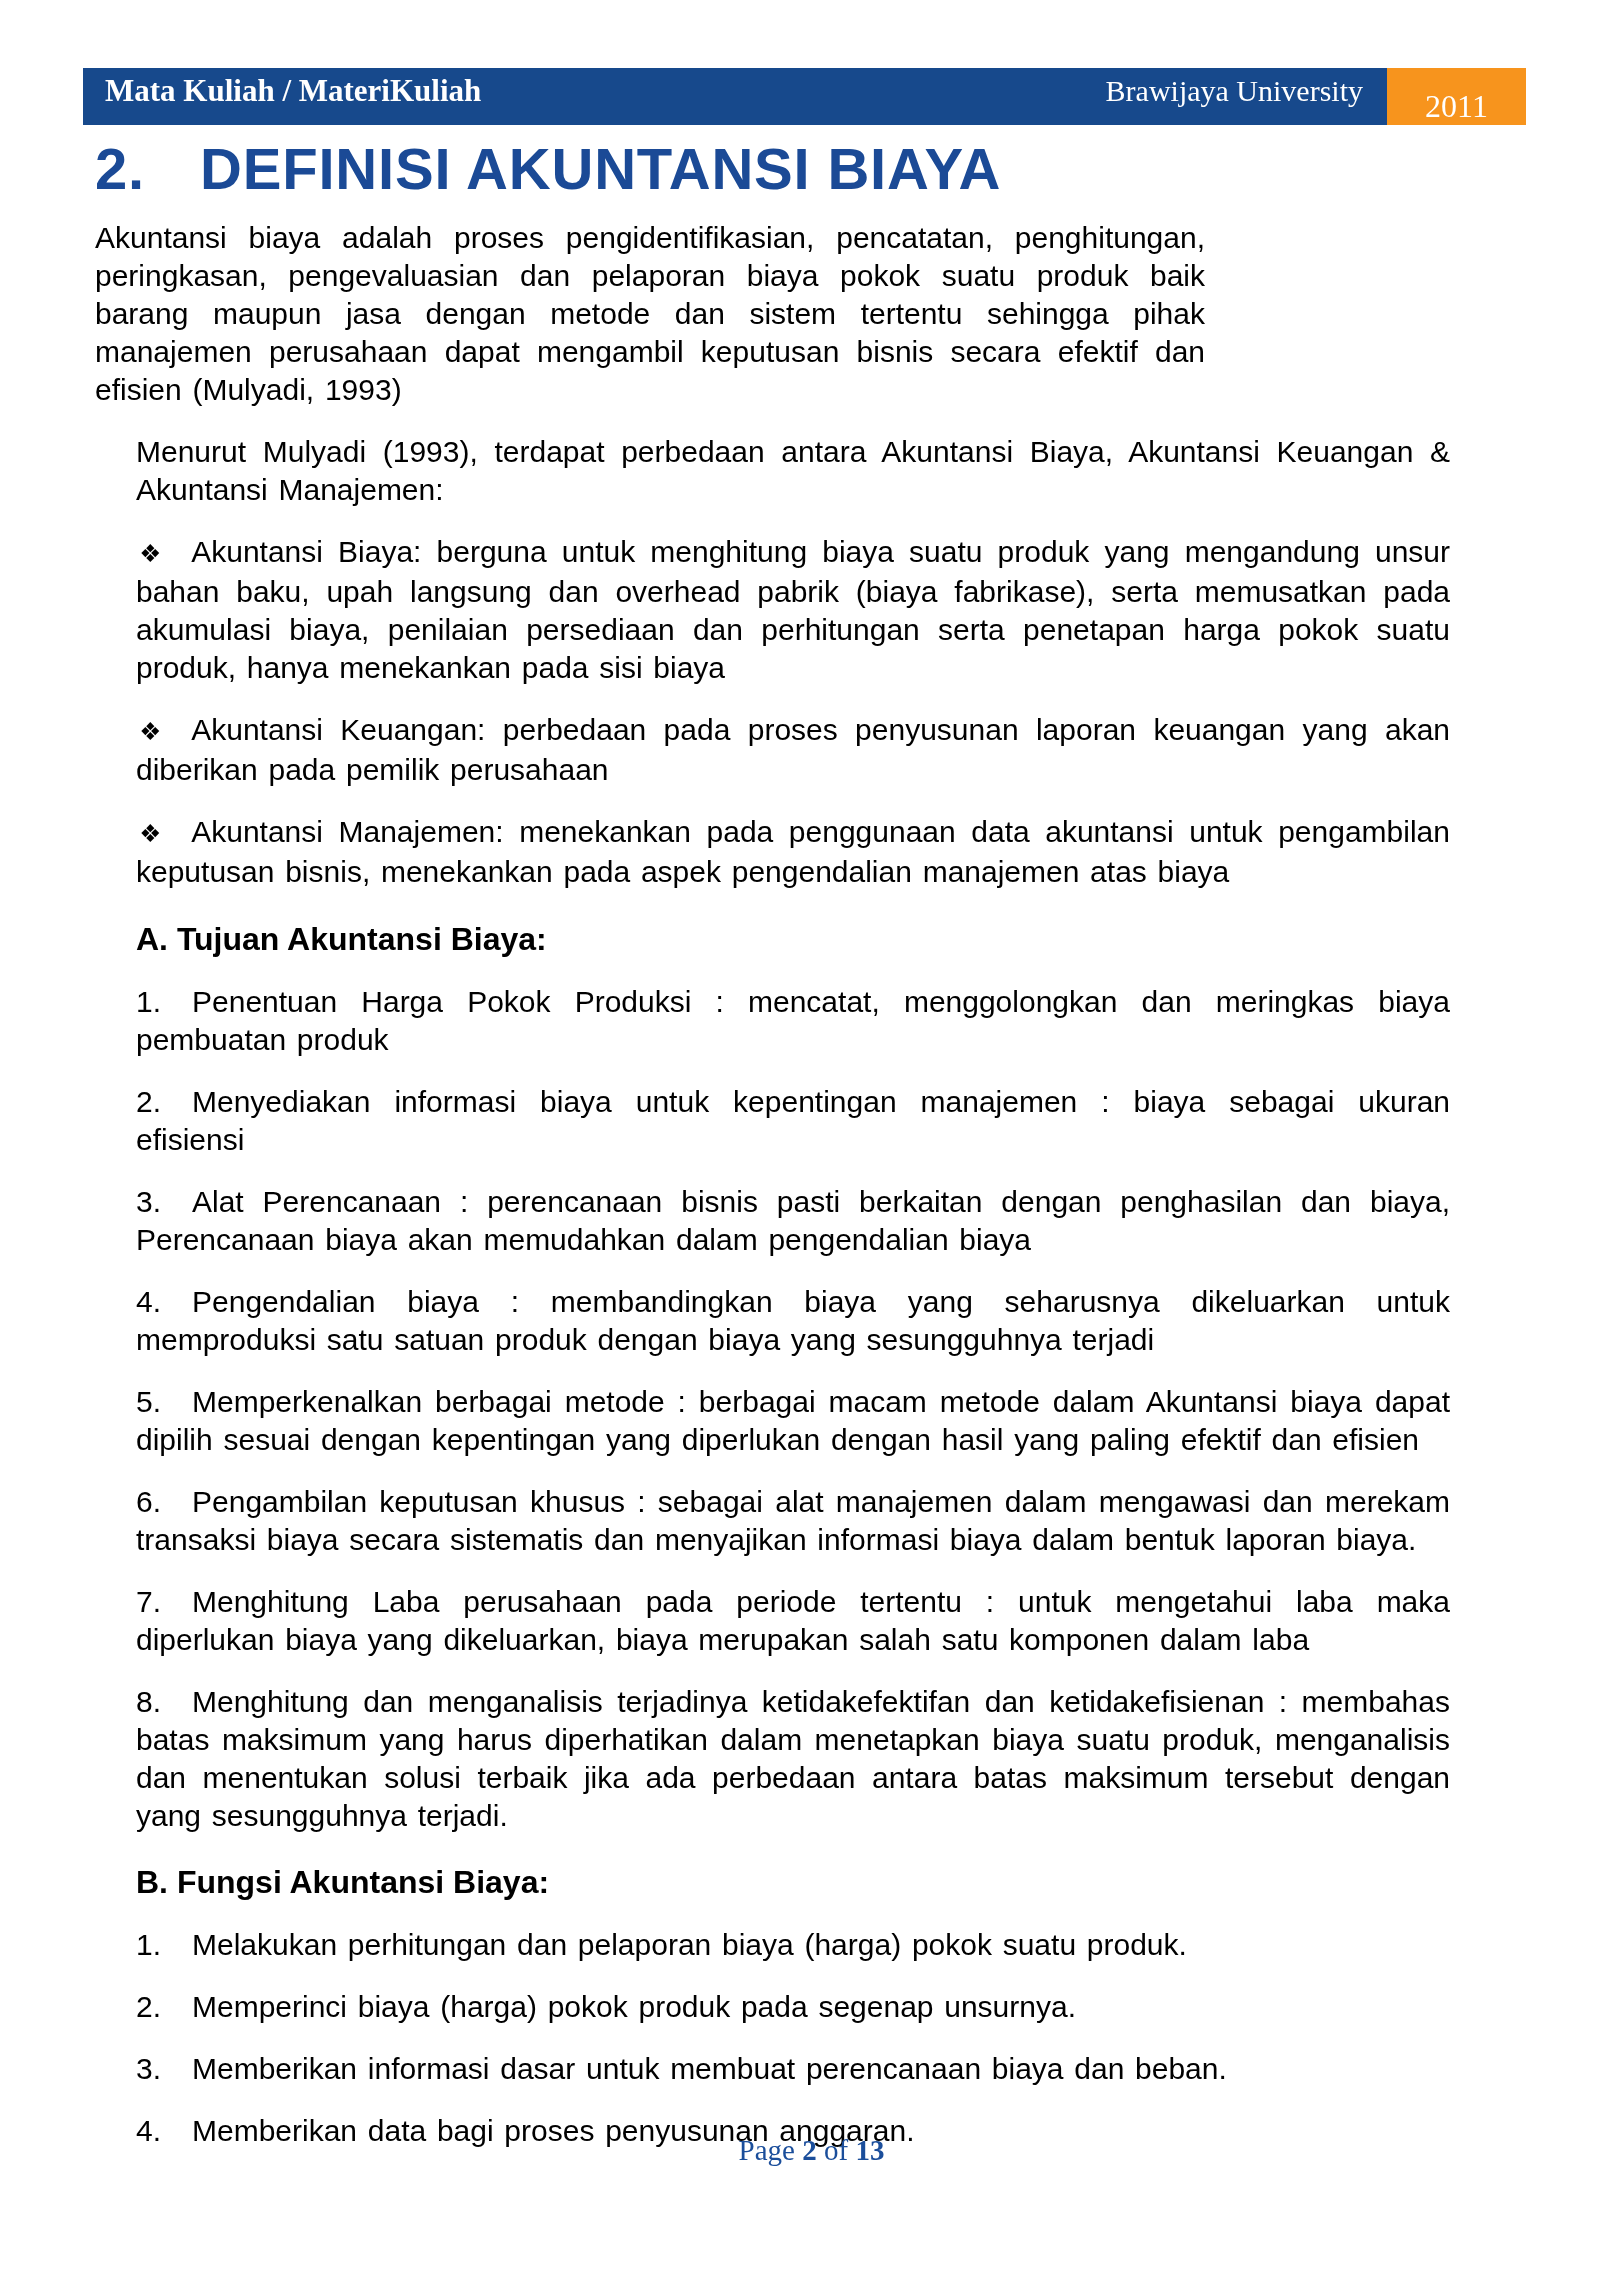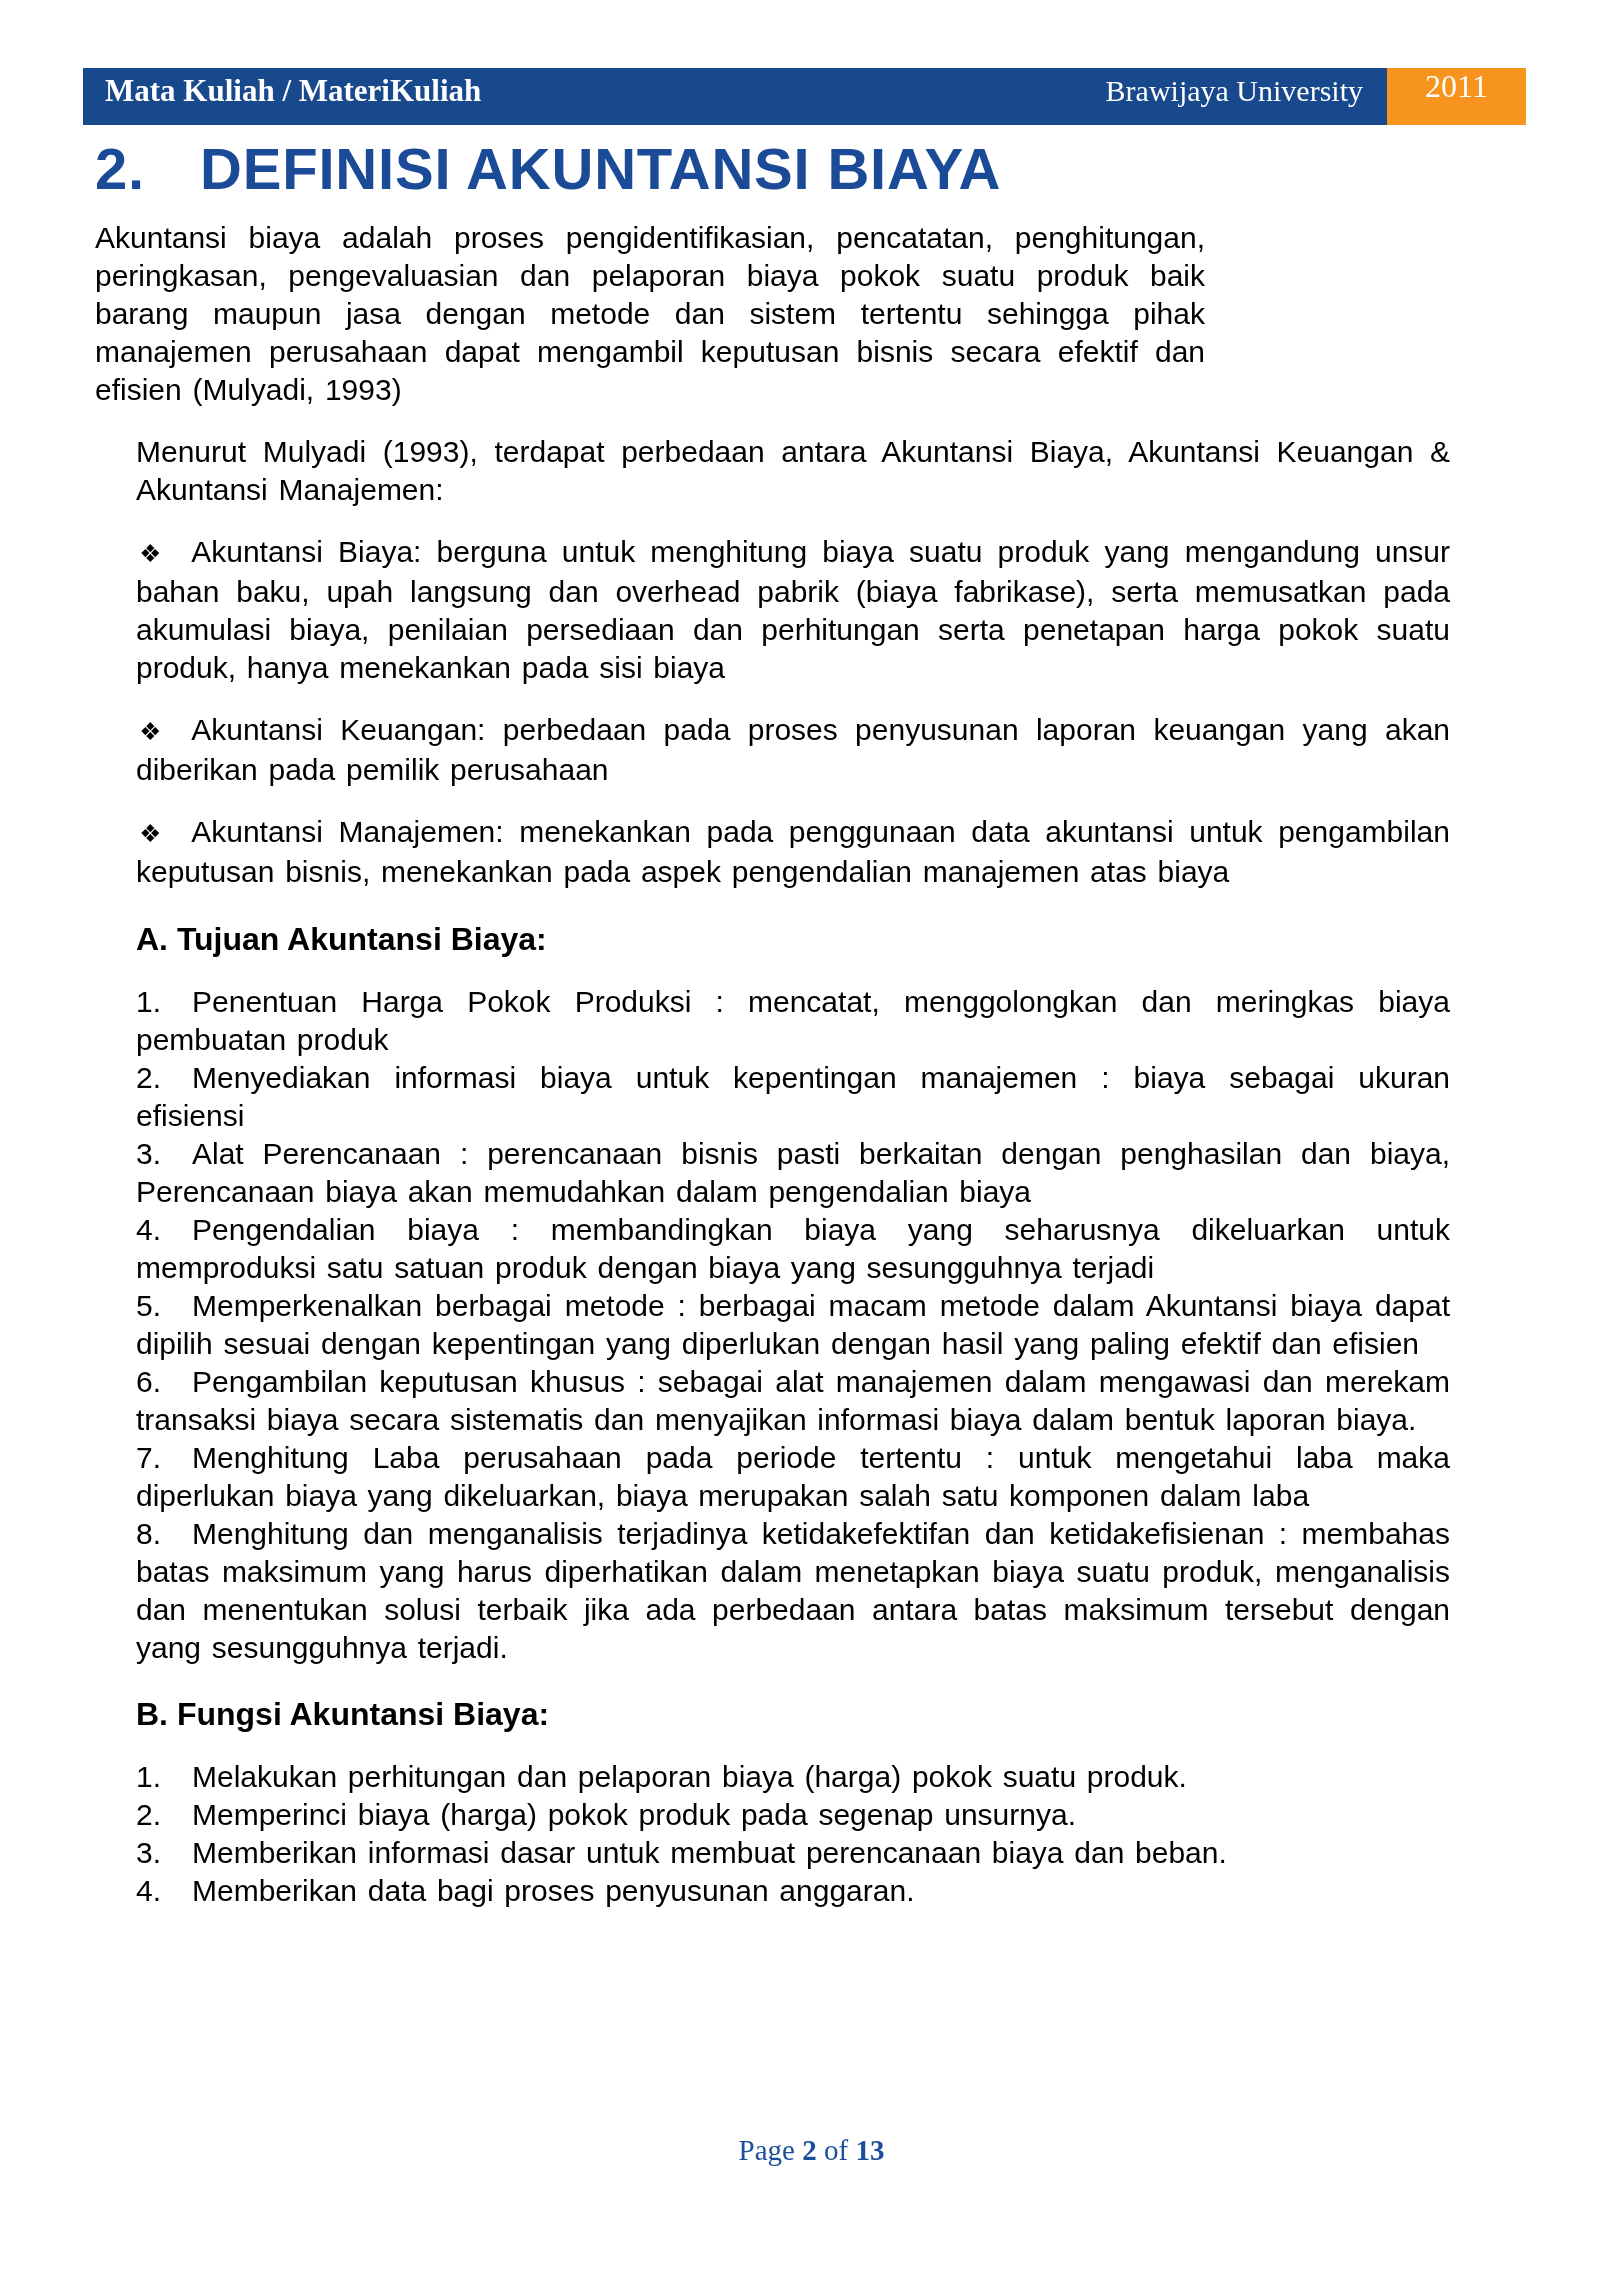--- a/index.html
+++ b/index.html
@@ -4,29 +4,29 @@
 <style>
   html,body{margin:0;padding:0;background:#fff;}
   .page{position:relative;width:1623px;height:2295px;background:#ffffff;overflow:hidden;
         font-family:"Liberation Sans","DejaVu Sans",sans-serif;color:#000;}
   
   .header{position:absolute;left:83px;top:68px;width:1443px;height:57px;display:flex;}
   .header-blue{flex:1;background:#17498c;display:flex;align-items:center;justify-content:space-between;
                padding:0 24px 12px 22px;}
   .h-left{color:#fff;font-family:"Liberation Serif","DejaVu Serif",serif;font-weight:bold;font-size:31px;}
   .h-right{color:#fff;font-family:"Liberation Serif","DejaVu Serif",serif;font-size:30px;}
-  .header-orange{width:139px;background:#f7941d;display:flex;align-items:flex-start;justify-content:center;}
+  .header-orange{width:139px;background:#f7941d;display:flex;align-items:flex-end;justify-content:center;}
   .header-orange span{color:#fff;font-family:"Liberation Serif","DejaVu Serif",serif;font-size:32px;}
   
   .content{position:absolute;left:95px;top:135px;width:1435px;}
   .title{font-size:58px;font-weight:800;color:#1b4a96;letter-spacing:0.8px;margin:0 0 17.4px 0;}
   .t-num{display:inline-block;width:105px;}
   p{font-size:30px;line-height:38px;margin:0;}
   .intro{width:1110px;text-align:justify;word-spacing:2.4px;margin:0 0 24px 0;}
-  .ind{margin-left:41px;width:1314px;}
+  .ind{margin-left:41px;width:1314px;margin-top:24px;}
   .just{text-align:justify;word-spacing:2.4px;}
   .gap{margin-bottom:24px;}
   .bmark{display:inline-block;width:52px;padding-left:3.2px;font-size:24.6px;}
   .nmark{display:inline-block;width:56px;}
   .sec{font-size:32px;line-height:38px;font-weight:bold;color:#000;margin:28.5px 0 25px 41px;}
   
   .footer{position:absolute;left:0;top:2134px;width:1623px;text-align:center;
           font-family:"Liberation Serif","DejaVu Serif",serif;font-size:29px;color:#1b4e9b;}
   .footer b{font-weight:bold;}
 </style>

